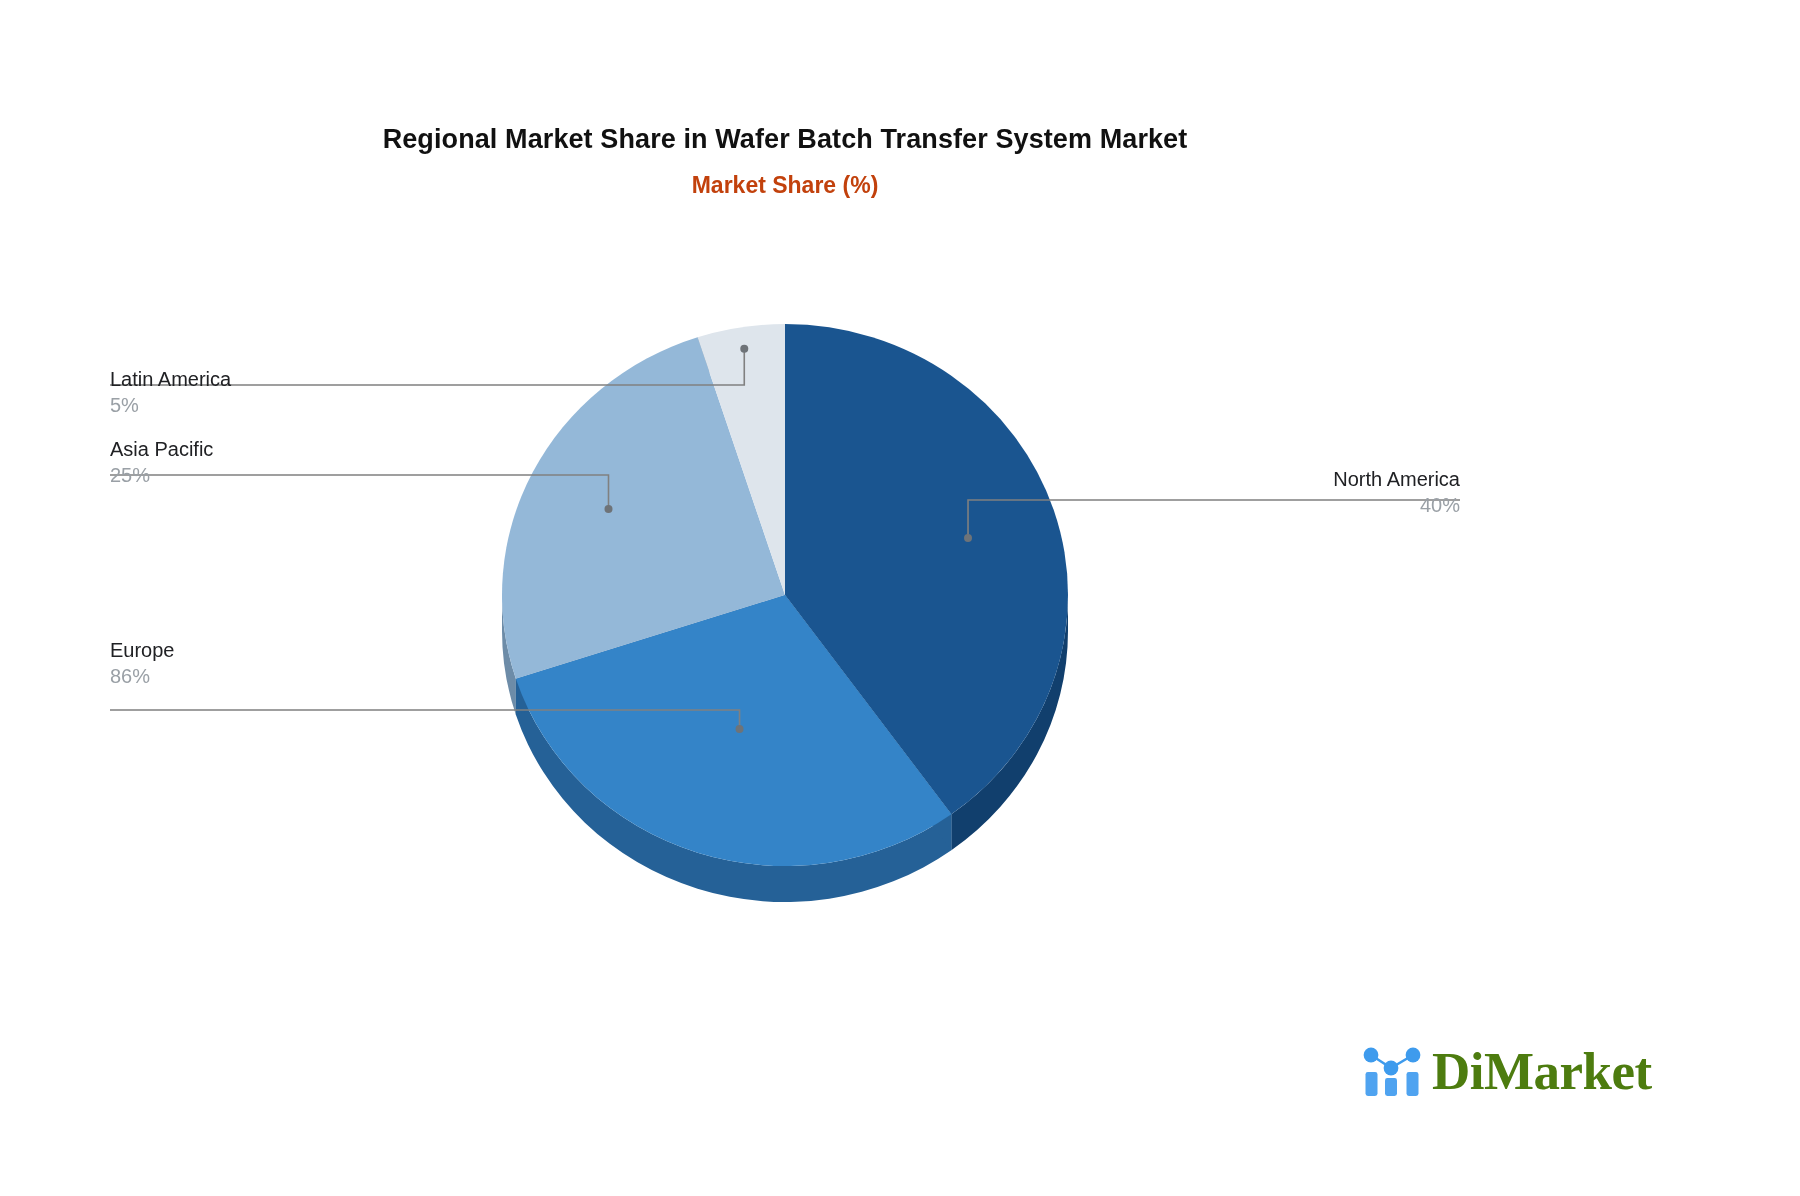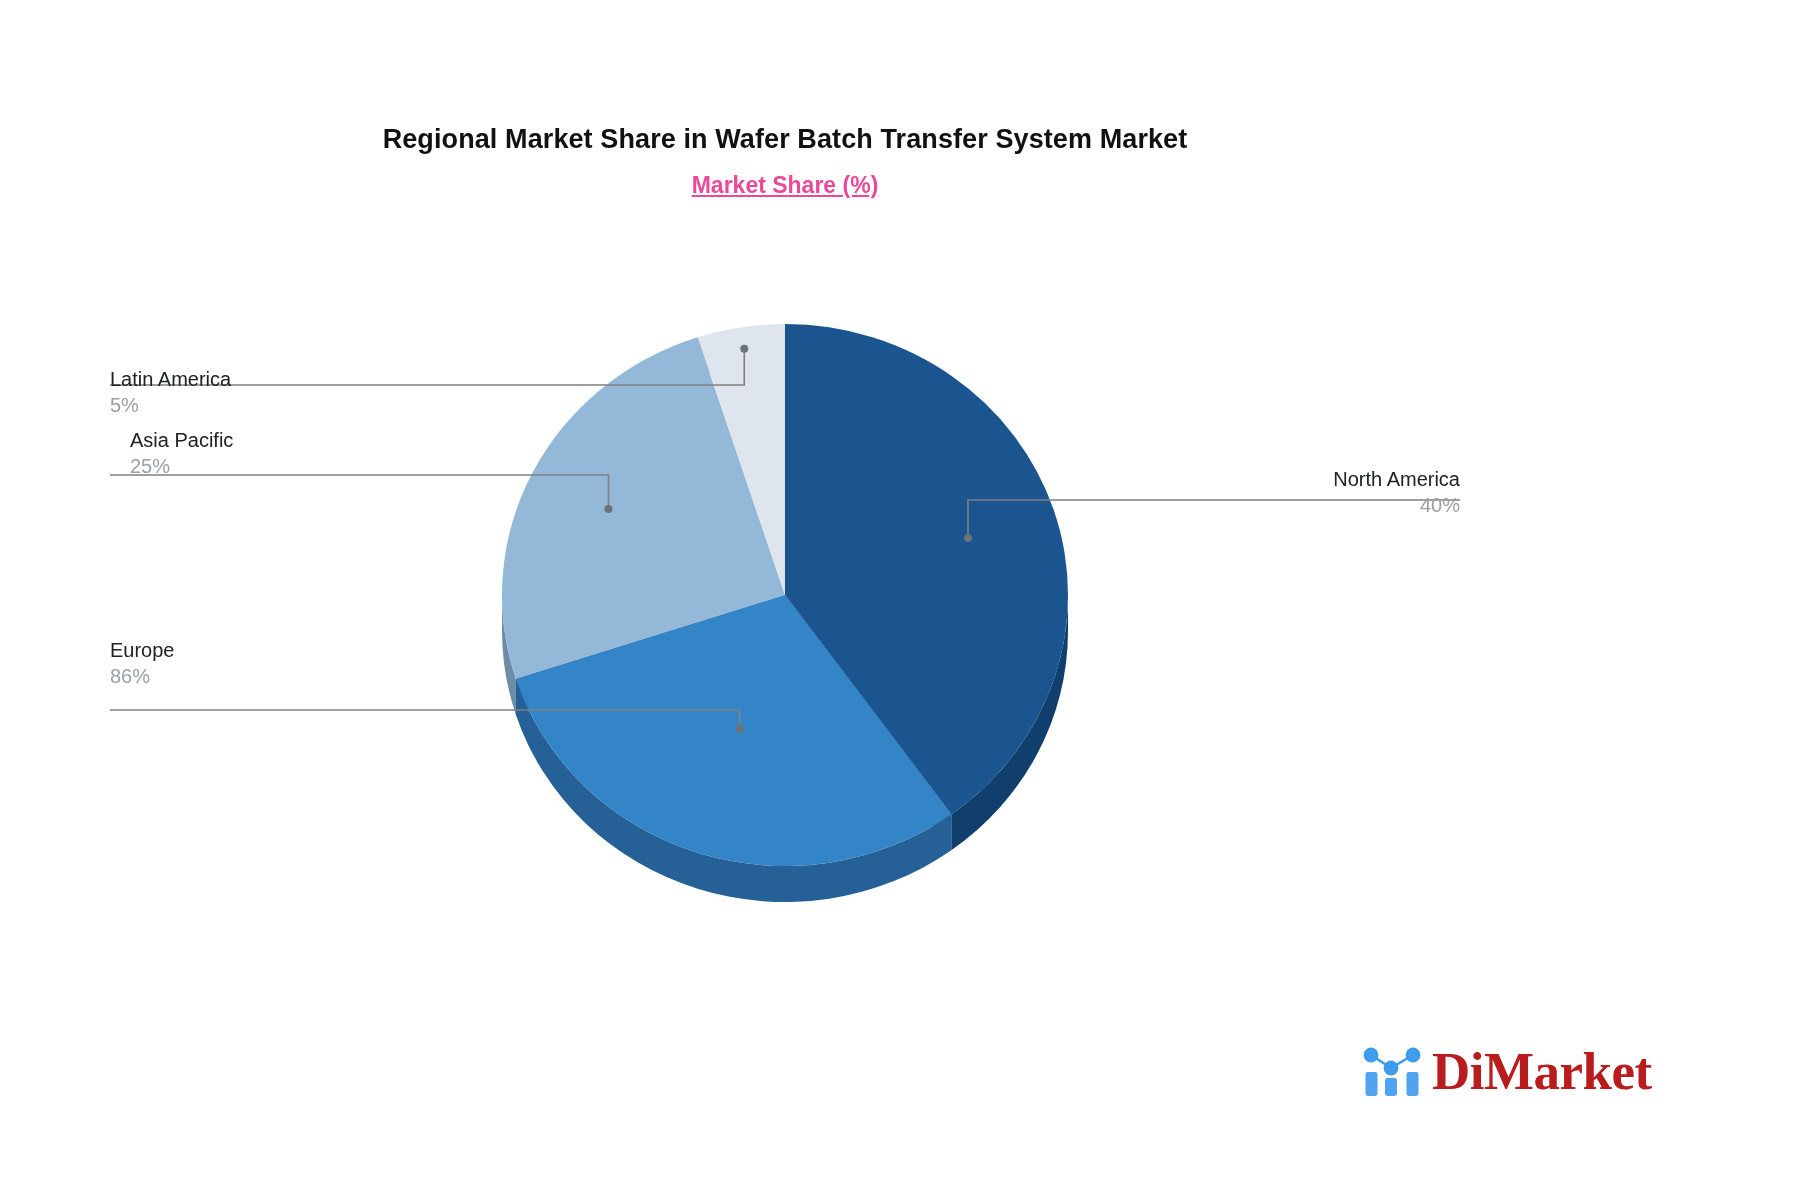--- a/index.html
+++ b/index.html
@@ -38,24 +38,23 @@
     font-weight: bold;
     color: #111111;
     letter-spacing: 0.1px;
     line-height: 34px;
     margin: 0;
   }
   .chart-subtitle {
     font-family: "Liberation Sans", sans-serif;
     font-size: 23px;
     font-weight: bold;
-    color: #ec4899;
+    color: #c2410c;
     line-height: 30px;
     margin: 14px 0 4px 0;
-    text-decoration: underline;
   }
 
   
   #pie-svg {
     position: absolute;
     left: 0;
     top: 0;
     width: 1800px;
     height: 1196px;
     overflow: visible;
@@ -88,21 +87,21 @@
     left: 1362px;
     top: 1042px;
     display: flex;
     align-items: center;
     gap: 10px;
   }
   #logo .logo-word {
     font-family: "Liberation Serif", "DejaVu Serif", serif;
     font-size: 53px;
     font-weight: bold;
-    color: #b91c1c;
+    color: #4d7c0f;
     letter-spacing: -0.5px;
     line-height: 1;
   }
 </style>
 </head>
 <body>
 
 <div id="canvas">
 
   <div class="title-block">
@@ -147,21 +146,21 @@
         <path d="M 744.2707226821254 348.7495429228203 L 744.2707226821254 385 L 110 385" fill="none" stroke="#808080" stroke-width="1.6"></path>
         <circle cx="744.2707226821254" cy="348.7495429228203" r="4" fill="#6E7378"></circle>
       </g>
   </svg>
 
   <div class="callout left" style="left:110px; top:366px; width:640px;">
     <div class="cname">Latin America</div>
     <div class="cval">5%</div>
   </div>
 
-  <div class="callout left" style="left:110px; top:427px; width:490px;margin-left:20px;">
+  <div class="callout left" style="left:110px; top:436px; width:490px;">
     <div class="cname">Asia Pacific</div>
     <div class="cval">25%</div>
   </div>
 
   <div class="callout left" style="left:110px; top:637px; width:615px;">
     <div class="cname">Europe</div>
     <div class="cval">86%</div>
   </div>
 
   <div class="callout right" style="left:980px; top:466px; width:480px;">

